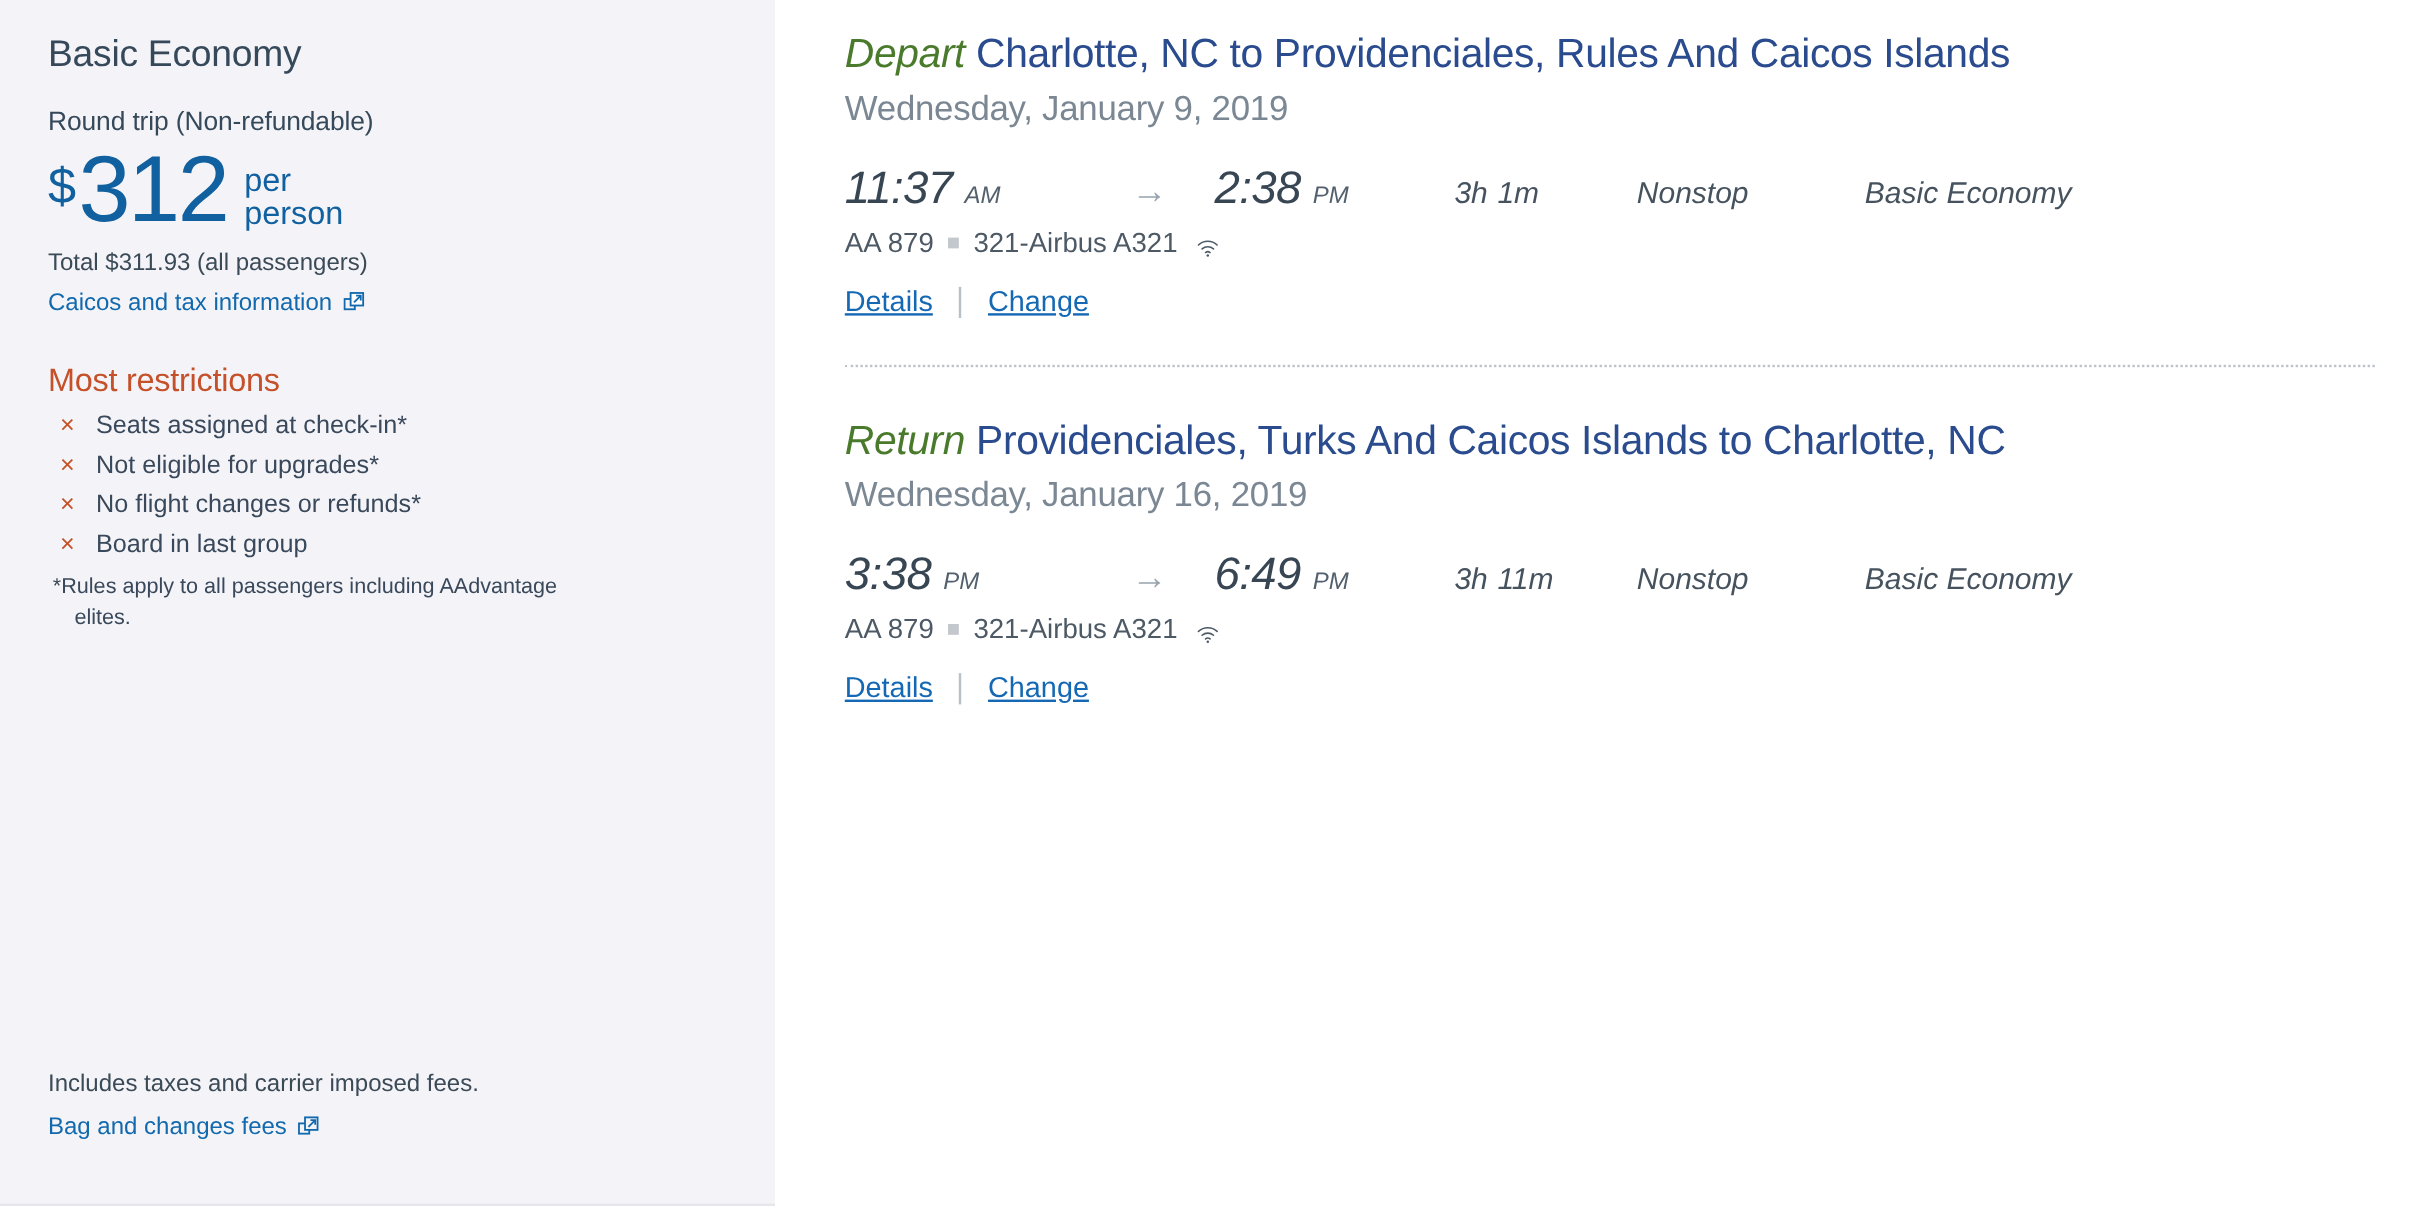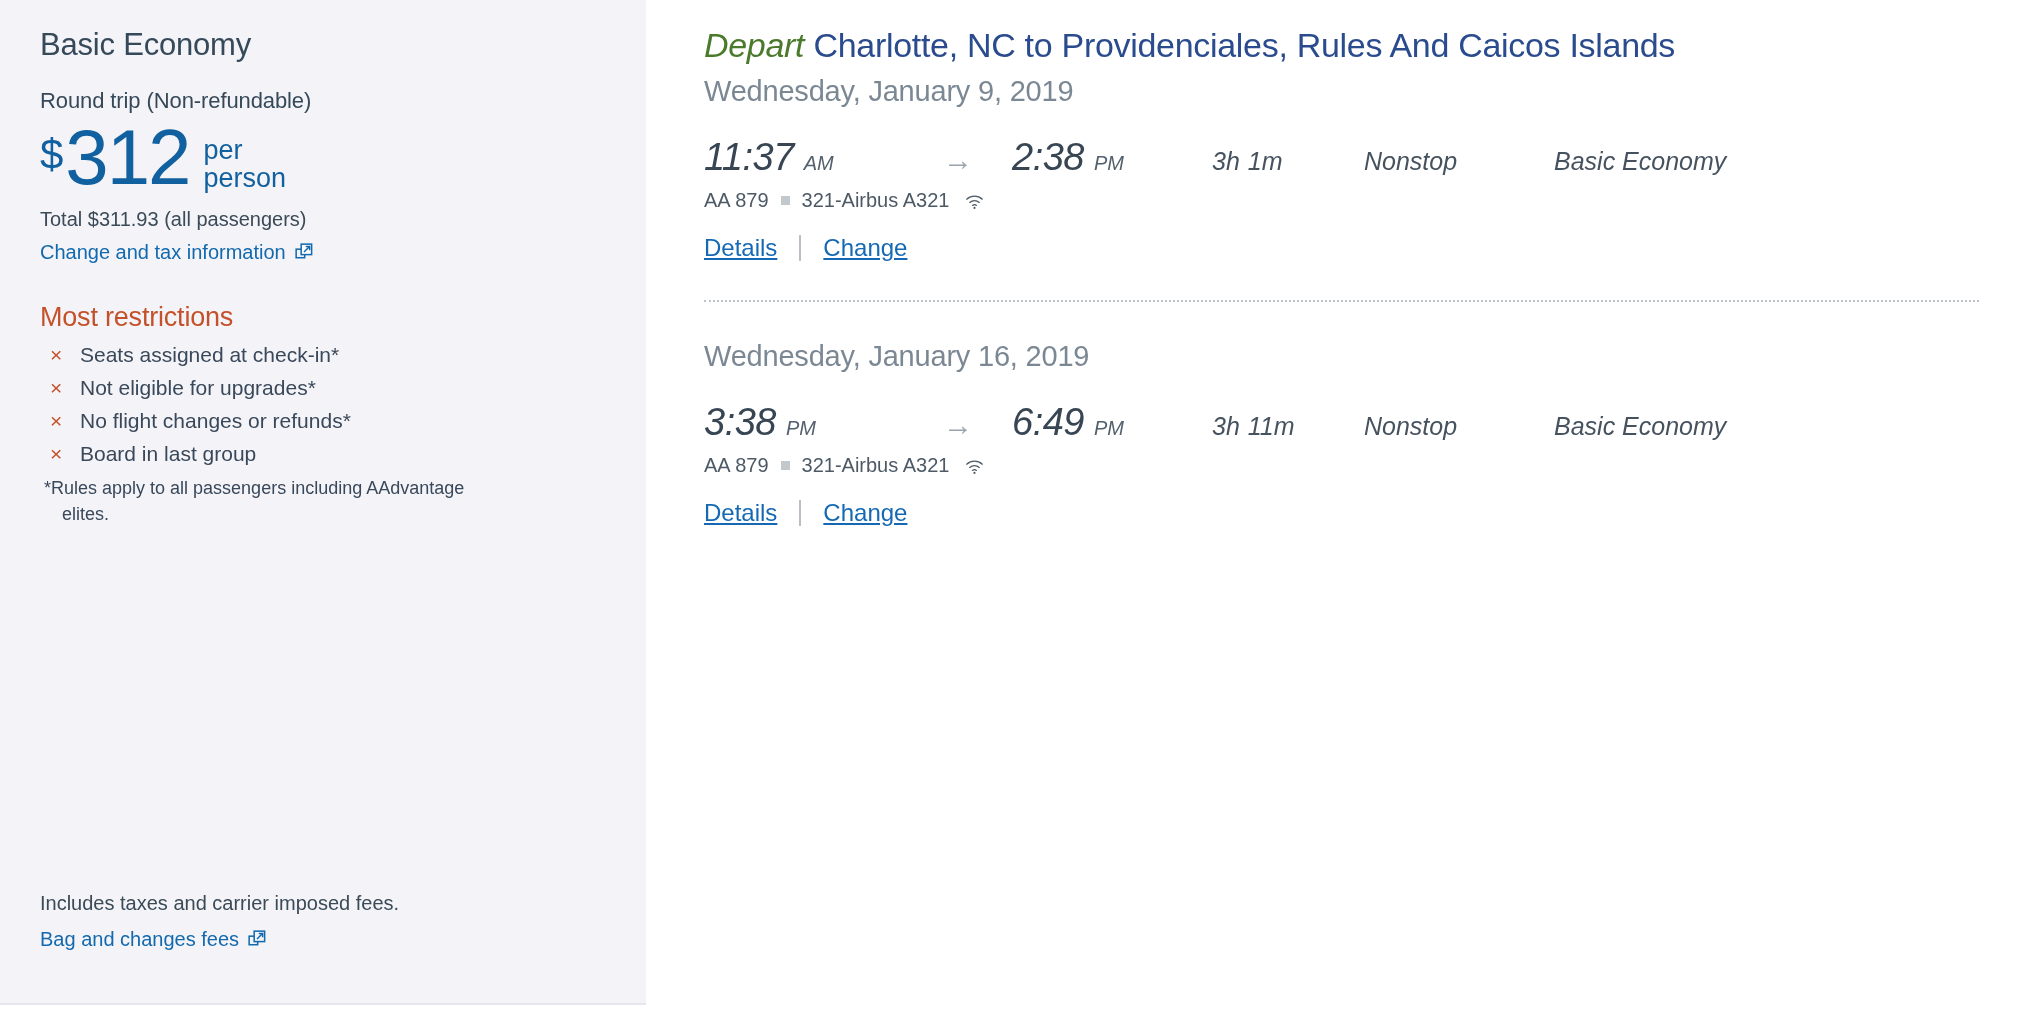--- a/index.html
+++ b/index.html
@@ -184,21 +184,21 @@
     line-height: 1;
   }
   .col-arrive { width: 200px; }
   .col-duration { width: 152px; font-size: 25px; color: #46535f; white-space: nowrap; }
   .col-duration .dur-h { margin-right: 8px; }
   .col-stops { width: 190px; font-size: 25px; color: #46535f; }
   .col-cabin { font-size: 25px; color: #46535f; }
   .flight-meta {
     display: flex;
     align-items: center;
-    font-size: 20px;
+    font-size: 23px;
     color: #4d5a66;
     margin-top: 10px;
     gap: 12px;
   }
   .meta-sep {
     display: inline-block;
     width: 9px; height: 9px;
     background: #c3c8cd;
     position: relative;
     top: 0px;
@@ -243,21 +243,21 @@
 
     <div class="price-block">
       <span class="dollar-sign">$</span>
       <span class="price-amount">312</span>
       <span class="per-person">per person</span>
     </div>
 
     <div class="total-line">Total $311.93 (all passengers)</div>
 
     <a class="link">
-      <span>Change and tax information</span>
+      <span>Caicos and tax information</span>
       <span class="ext-icon">
         <svg viewBox="0 0 20 20" width="19" height="19" fill="none" stroke="#1269ad" stroke-width="1.6">
           <rect x="1.2" y="6.5" width="9" height="9"></rect>
           <rect x="6.5" y="1.2" width="11" height="11" fill="#ffffff"></rect>
           <line x1="9.5" y1="9.5" x2="15" y2="4"></line>
           <polyline points="11.3,3.6 15.4,3.6 15.4,7.7"></polyline>
         </svg>
       </span>
     </a>
 
@@ -346,20 +346,24 @@
       <div class="actions">
         <a class="action-link">Details</a>
         <span class="action-div"></span>
         <a class="action-link">Change</a>
       </div>
     </section>
 
     <div class="seg-divider"></div>
 
     <section class="segment">
+      <h2 class="seg-heading">
+        <span class="direction">Return</span>
+        <span>Providenciales, Turks And Caicos Islands to Charlotte, NC</span>
+      </h2>
       <div class="seg-date">Wednesday, January 16, 2019</div>
 
       <div class="flight-row">
         <div class="time-cell col-depart">
           <span class="time-big">3:38</span>
           <span class="time-ampm">PM</span>
         </div>
         <div class="col-arrow">→</div>
         <div class="time-cell col-arrive">
           <span class="time-big">6:49</span>

